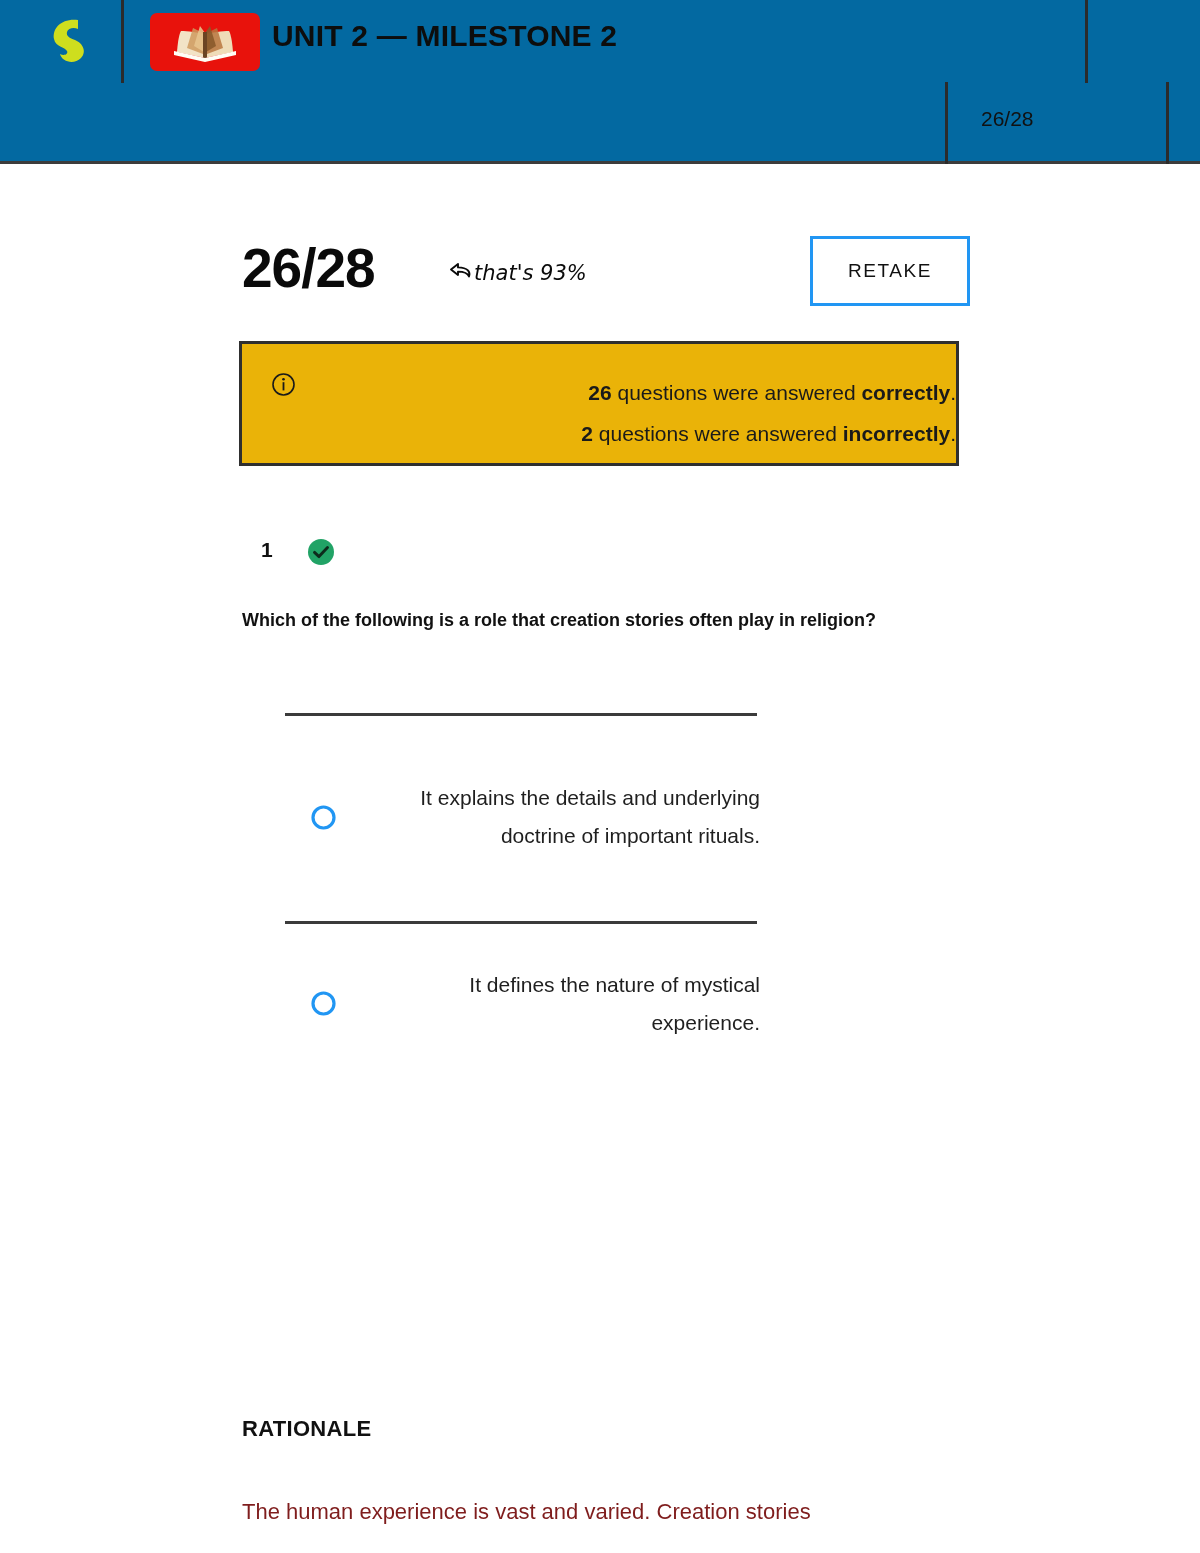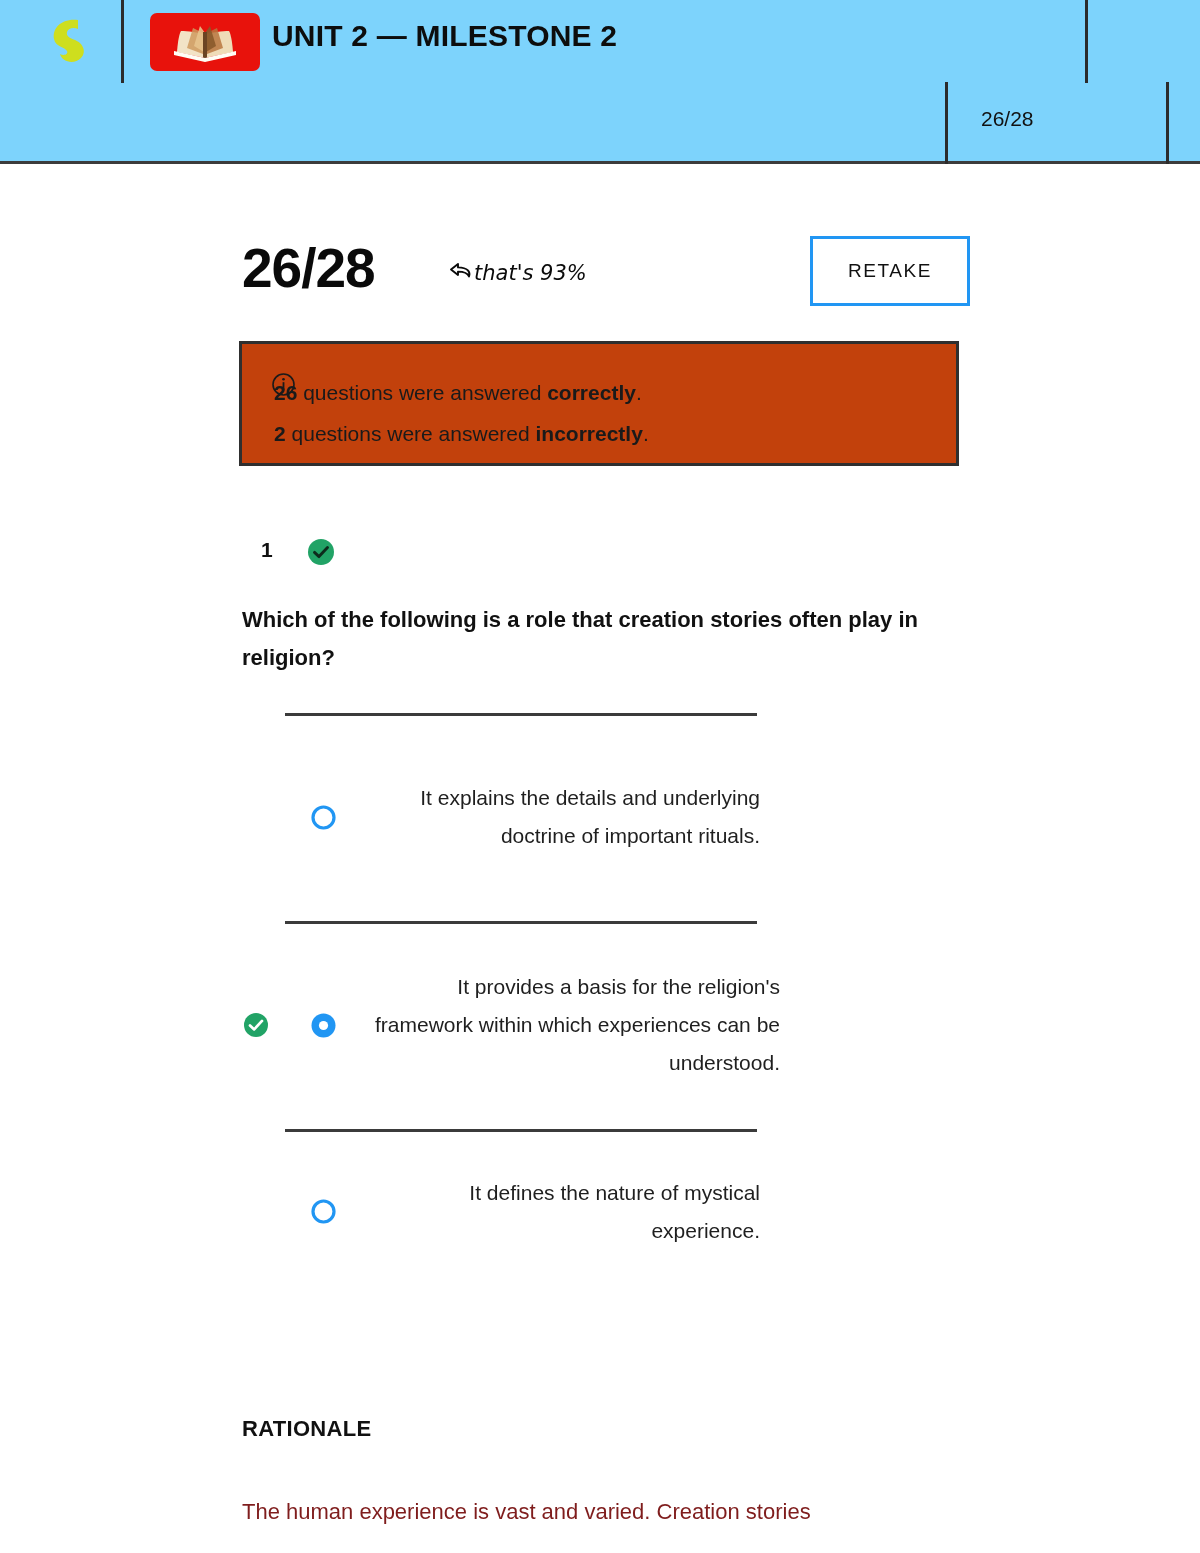--- a/index.html
+++ b/index.html
@@ -16,21 +16,21 @@
     background: #ffffff;
     overflow: hidden;
   }
 
   
   #header {
     position: absolute;
     left: 0; top: 0;
     width: 1200px; height: 164px;
     border-bottom: 3px solid #3c3c3c;
-    background: #7dd3fc;
+    background: #0369a1;
   }
   .hdr-divider {
     position: absolute;
     width: 3px;
     background: #2b2b2b;
   }
   #divider-left  { left: 121px; top: 0px;  height: 83px; }
   #divider-mid   { left: 1085px; top: 0px; height: 83px; }
   #divider-score-left  { left: 945px;  top: 82px; height: 82px; }
   #divider-score-right { left: 1166px; top: 82px; height: 82px; }
@@ -112,22 +112,23 @@
     justify-content: center;
     cursor: pointer;
   }
 
   
   #info-box {
     position: absolute;
     left: 239px; top: 341px;
     width: 720px; height: 125px;
     border: 3px solid #2f2f2f;
-    background: #c2410c;
+    background: #eab308;
     padding: 28px 0 0 32px;
+    text-align: right;
   }
   .info-line {
     font-size: 21px;
     line-height: 41px;
     color: #1a1a1a;
     white-space: nowrap;
   }
   .info-line .num { font-weight: bold; }
   .info-line .em  { font-weight: bold; }
   #info-icon {
@@ -146,21 +147,21 @@
   }
   #q-status-badge {
     position: absolute;
     left: 307px; top: 538px;
     width: 28px; height: 28px;
   }
   #question-text {
     position: absolute;
     left: 242px; top: 601px;
     width: 730px;
-    font-size: 22px;
+    font-size: 18px;
     font-weight: bold;
     line-height: 38px;
     color: #111;
   }
 
   
   #options { position: absolute; left: 0; top: 713px; width: 1200px; }
   .option {
     position: relative;
     padding-left: 285px;
@@ -305,35 +306,20 @@
             <circle cx="13.5" cy="13.5" r="10.5" fill="none" stroke="#2196f3" stroke-width="3.2"></circle>
           </svg>
         </span>
         <span class="opt-label">It explains the details and underlying doctrine of important rituals.</span>
       </div>
     </div>
 
 
     <div class="option">
       <div class="opt-rule"></div>
-      <div class="opt-body" style="min-height:208px;">
-        <span class="opt-correct-badge">
-          <svg width="26" height="26" viewBox="0 0 26 26">
-            <circle cx="13" cy="13" r="12" fill="#21a366"></circle>
-            <path d="M7 13.4 L11.2 17.4 L19 8.9" fill="none" stroke="#ffffff" stroke-width="2.7" stroke-linecap="round" stroke-linejoin="round"></path>
-          </svg>
-        </span>
-        <span class="opt-radio">
-          <svg width="27" height="27" viewBox="0 0 27 27">
-            <circle cx="13.5" cy="13.5" r="12" fill="#2196f3"></circle>
-            <circle cx="13.5" cy="13.5" r="4.6" fill="#ffffff"></circle>
-          </svg>
-        </span>
-        <span class="opt-label" style="width:420px;">It provides a basis for the religion's framework within which experiences can be understood.</span>
-      </div>
     </div>
 
     <div class="option">
       <div class="opt-rule"></div>
       <div class="opt-body" style="min-height:165px;">
         <span class="opt-radio">
           <svg width="27" height="27" viewBox="0 0 27 27">
             <circle cx="13.5" cy="13.5" r="10.5" fill="none" stroke="#2196f3" stroke-width="3.2"></circle>
           </svg>
         </span>

